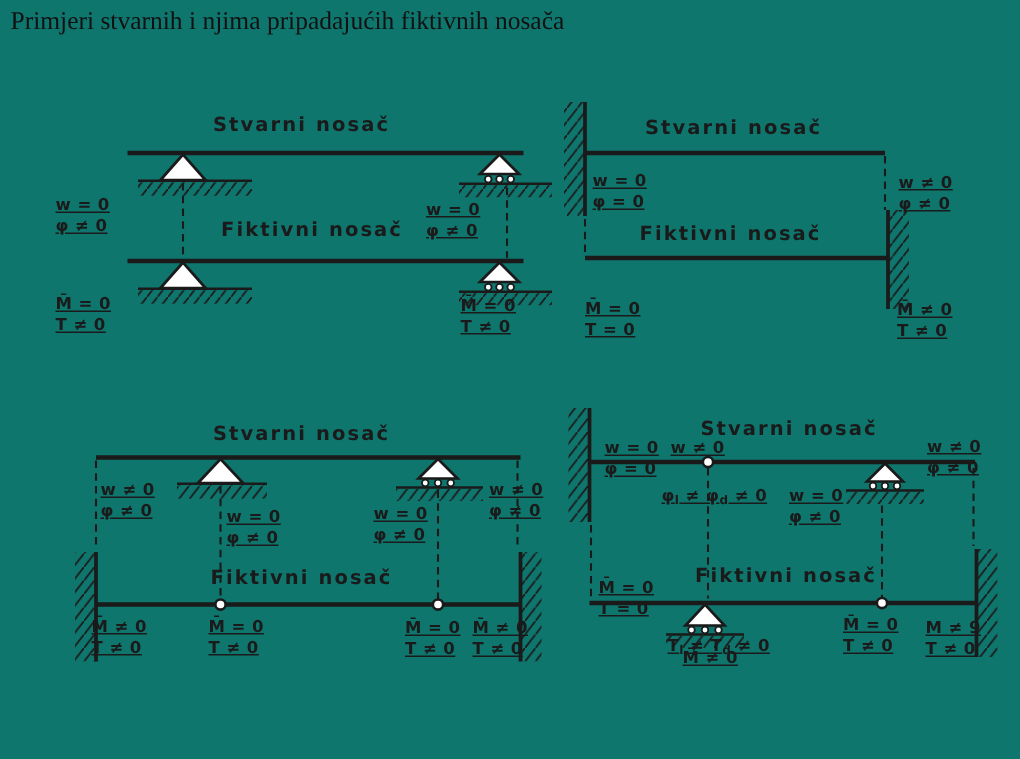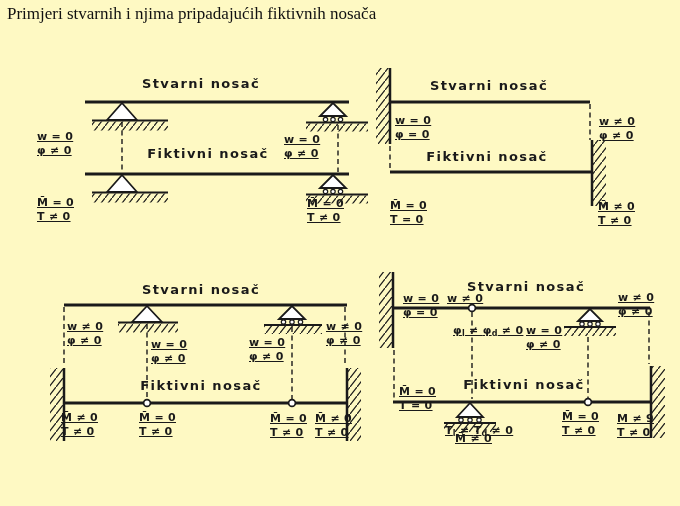--- a/index.html
+++ b/index.html
@@ -1,16 +1,16 @@
 <!DOCTYPE html>
 <html><head>
 <meta charset="utf-8">
 <style>
   html,body{margin:0;padding:0;background:#ffffff;}
-  .page{position:relative;width:680px;height:506px;background:#fef9c3;overflow:hidden;
+  .page{position:relative;width:680px;height:506px;background:#0f766e;overflow:hidden;
         font-family:"DejaVu Sans",sans-serif;color:#1a1a1a;}
   .caption{position:absolute;left:7px;top:4px;font:17px "Liberation Serif",serif;color:#111;
            white-space:nowrap;}
   svg.linework{position:absolute;left:0;top:0;}
   .fig-title{position:absolute;transform:translateX(-50%);font-weight:bold;font-size:13px;
              letter-spacing:1.4px;white-space:nowrap;color:#1a1a1a;}
   .lbl{position:absolute;font-weight:bold;font-size:11px;line-height:13.5px;
        letter-spacing:0.3px;white-space:nowrap;color:#1a1a1a;text-decoration:underline;}
   .lbl sub{font-size:8px;line-height:0;vertical-align:-2px;}
 </style>
@@ -240,21 +240,21 @@
   <div class="lbl" style="left:315px;top:412px">
     <div>M̄ ≠ 0</div>
     <div>T ≠ 0</div>
   </div>
 
   <div class="lbl" style="left:403px;top:292px">
     <div>w = 0</div>
     <div>φ = 0</div>
   </div>
   <div class="lbl" style="left:447px;top:292px">w ≠ 0</div>
-  <div class="lbl" style="left:453px;top:324px">
+  <div class="lbl" style="left:441px;top:324px">
     <span>φ</span><sub>l</sub><span> ≠ </span><span>φ</span><sub>d</sub><span> ≠ 0</span>
   </div>
   <div class="lbl" style="left:526px;top:324px">
     <div>w = 0</div>
     <div>φ ≠ 0</div>
   </div>
   <div class="lbl" style="left:618px;top:291px">
     <div>w ≠ 0</div>
     <div>φ ≠ 0</div>
   </div>

